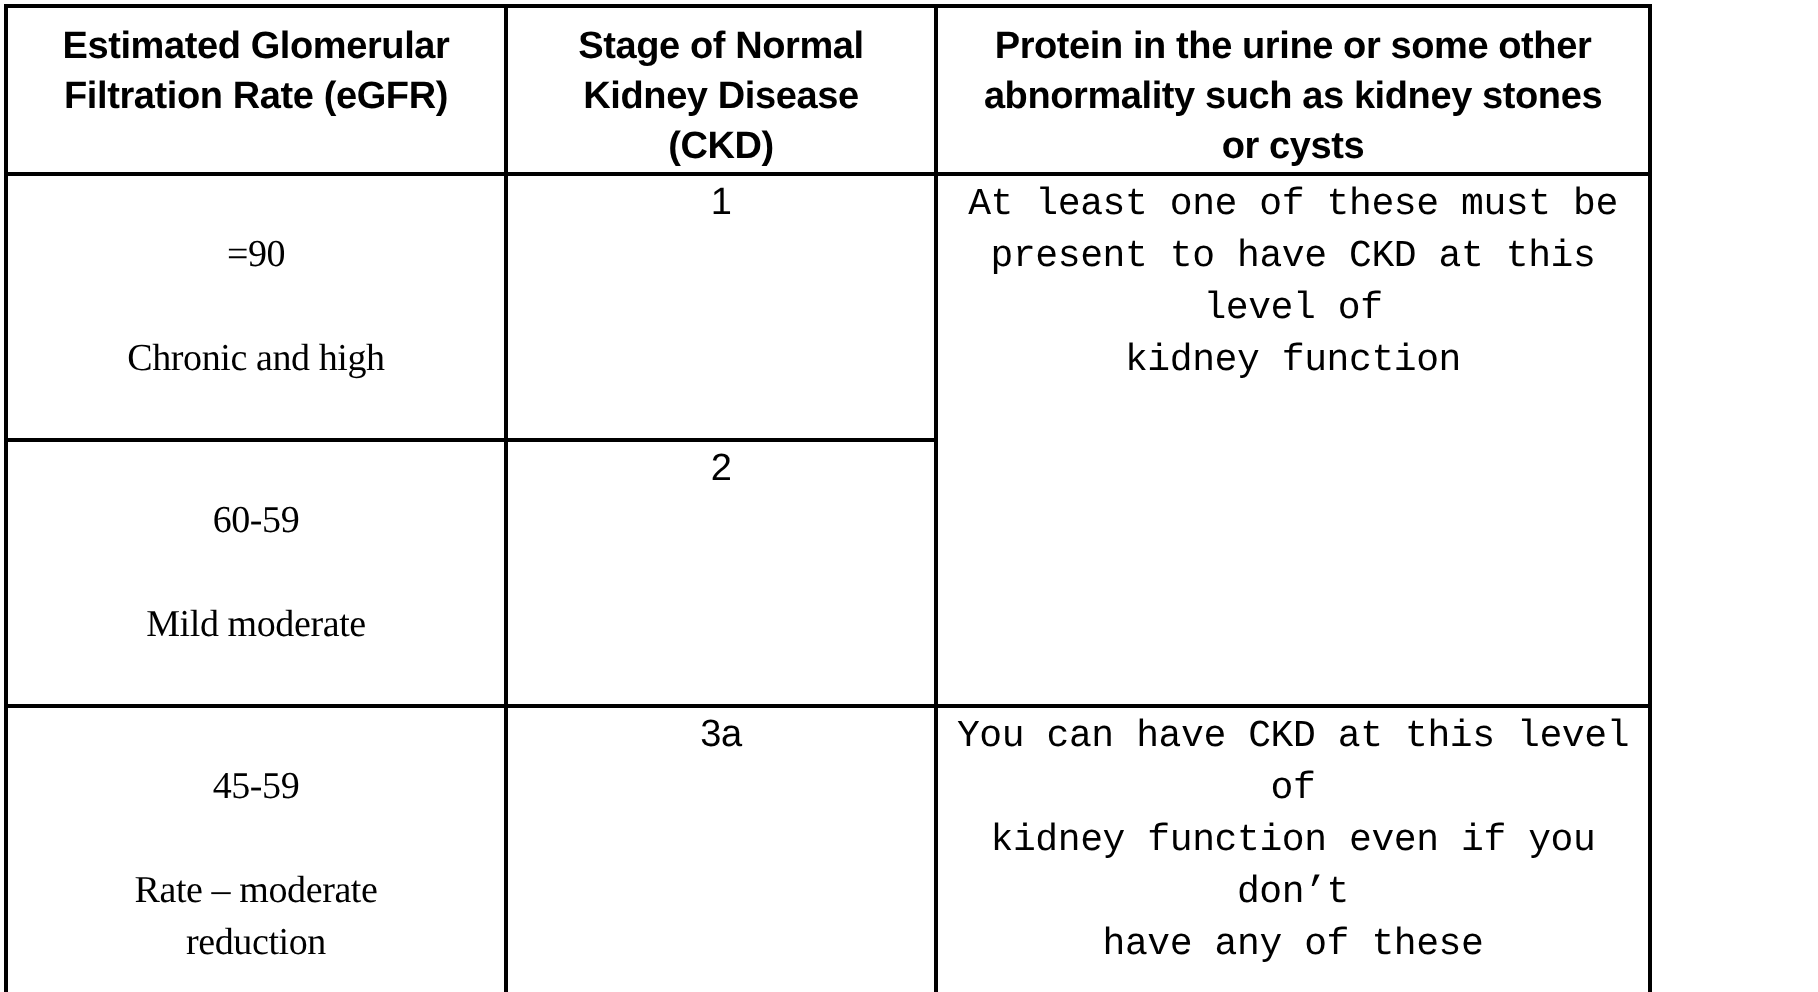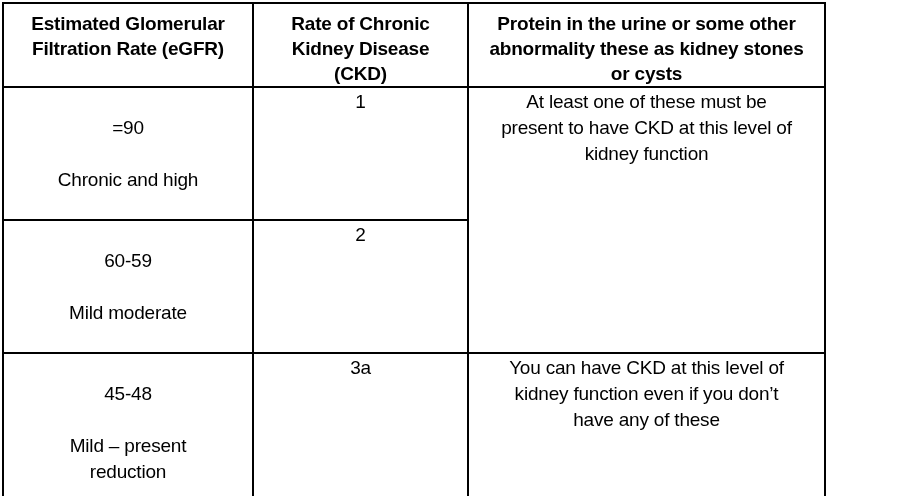--- a/index.html
+++ b/index.html
@@ -50,42 +50,42 @@
     line-height: 26px;
     letter-spacing: -0.2px;
   }
   thead tr { height: 80px; }
   tbody tr:nth-child(1) { height: 56px; }
   tbody tr:nth-child(2) { height: 55px; }
   tbody tr:nth-child(3) { height: 84px; }
   tbody tr:nth-child(4) { height: 81px; }
   tbody tr:nth-child(5) { height: 56px; }
   tbody tr:nth-child(6) { height: 56px; }
-  .egfr-range, .egfr-description { display: block; }
-  td.note-cell { padding-top: 2px; }
+  .egfr-range, .egfr-description { display: block; font-family: Liberation Serif, serif; }
+  td.note-cell { padding-top: 2px; font-family: Liberation Mono, monospace; }
 </style>
 </head>
 <body>
 
 <div class="canvas">
   <table class="ckd">
     <colgroup>
       <col style="width:250px">
       <col style="width:215px">
       <col style="width:357px">
     </colgroup>
     <thead>
       <tr>
         <th>Estimated Glomerular
 Filtration Rate (eGFR)</th>
-        <th>Rate of Chronic
+        <th>Stage of Normal
 Kidney Disease
 (CKD)</th>
         <th>Protein in the urine or some other
-abnormality these as kidney stones
+abnormality such as kidney stones
 or cysts</th>
       </tr>
     </thead>
     <tbody>
       <tr>
         <td>
           <span class="egfr-range">=90</span>
           <span class="egfr-description">Chronic and high</span>
         </td>
         <td>1</td>
@@ -95,22 +95,22 @@
       </tr>
       <tr>
         <td>
           <span class="egfr-range">60-59</span>
           <span class="egfr-description">Mild moderate</span>
         </td>
         <td>2</td>
       </tr>
       <tr>
         <td>
-          <span class="egfr-range">45-48</span>
-          <span class="egfr-description">Mild – present
+          <span class="egfr-range">45-59</span>
+          <span class="egfr-description">Rate – moderate
 reduction</span>
         </td>
         <td>3a</td>
         <td class="note-cell" rowspan="4">You can have CKD at this level of
 kidney function even if you don’t
 have any of these</td>
       </tr>
 
     </tbody>
   </table>

